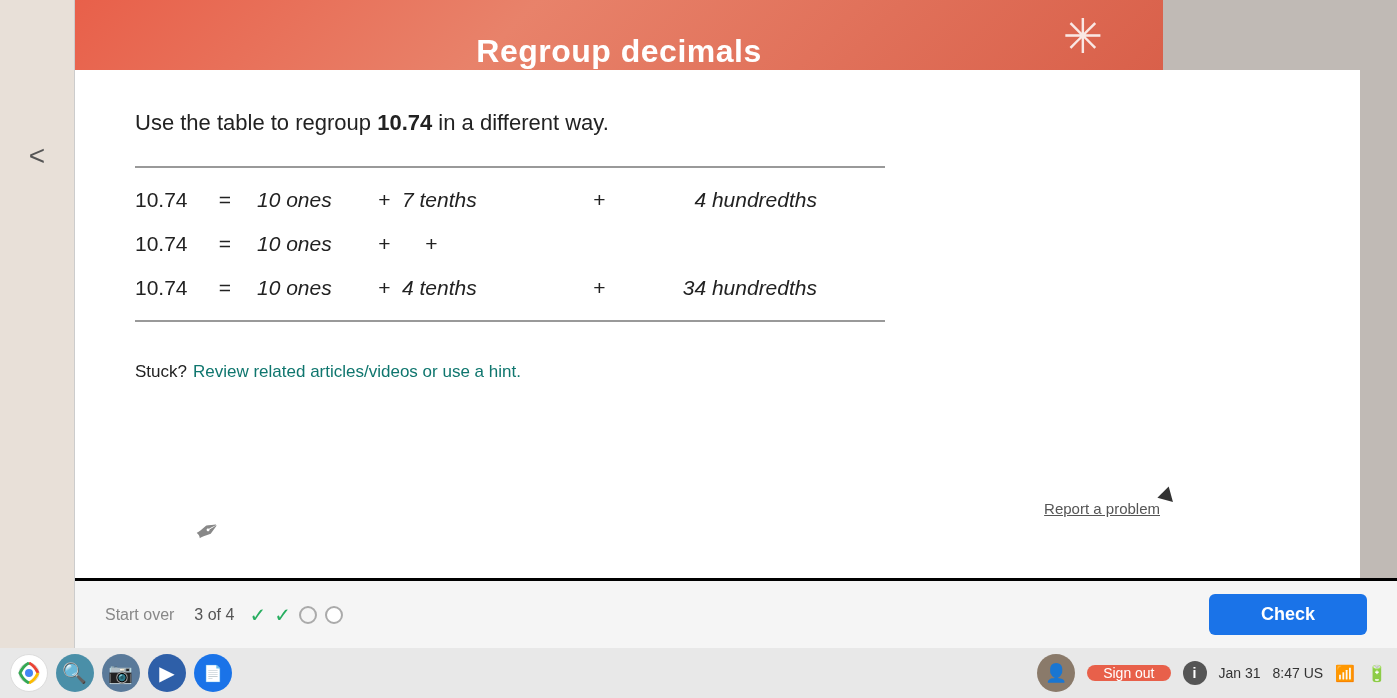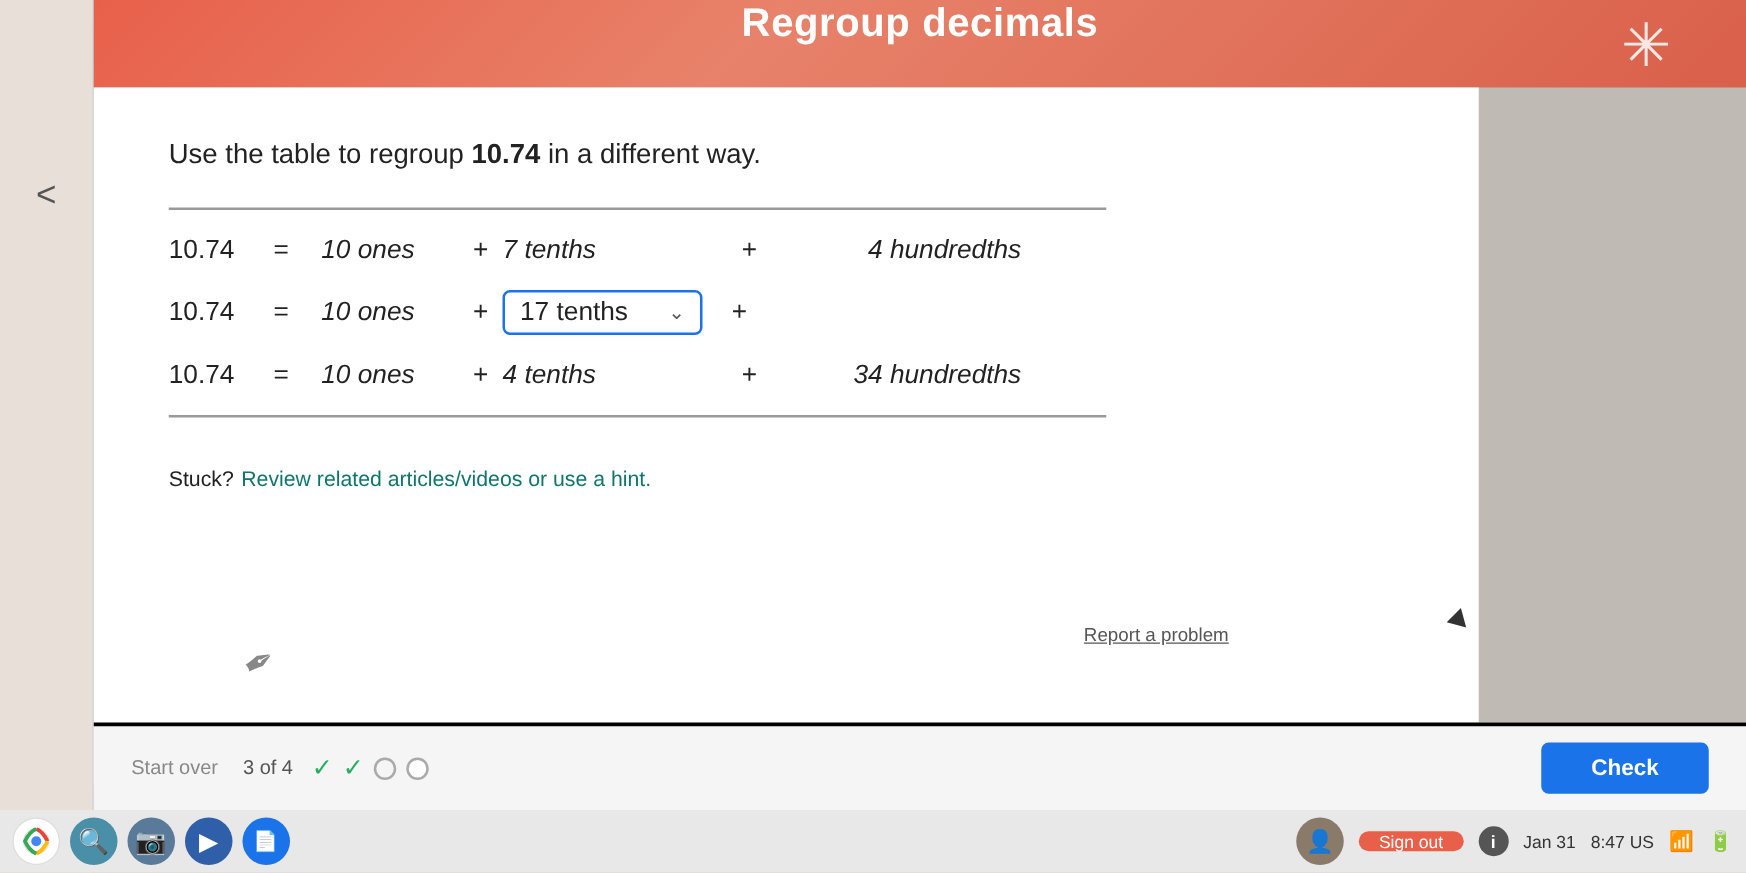--- a/index.html
+++ b/index.html
@@ -31,25 +31,25 @@
       color: #555;
       cursor: pointer;
       user-select: none;
       margin-top: 20px;
     }
 
     
     .header {
       position: absolute;
       left: 75px; top: 0;
-      width: 1322px;
+      width: 1088px;
       height: 70px;
       background: linear-gradient(135deg, #e8604a 0%, #e8826a 40%, #d9604a 100%);
       display: flex;
-      align-items: flex-start;
+      align-items: flex-end;
       justify-content: center;
     }
 
     .header-title {
       font-size: 32px;
       font-weight: bold;
       color: white;
       letter-spacing: 0.5px;
     }
 
@@ -59,21 +59,21 @@
       top: 8px;
       font-size: 48px;
       color: white;
       opacity: 0.85;
     }
 
     
     .main-content {
       position: absolute;
       left: 75px; top: 70px;
-      width: 1108px;
+      width: 1285px;
       height: 558px;
       background: white;
       padding: 40px 60px;
     }
 
     .question-text {
       font-size: 22px;
       color: #222;
       margin-bottom: 30px;
       font-weight: 400;
@@ -244,21 +244,21 @@
     }
 
     .check-btn {
       margin-left: auto;
       background: #1a73e8;
       color: white;
       border: none;
       border-radius: 6px;
       font-size: 18px;
       font-weight: 600;
-      padding: 10px 40px;
+      padding: 10px 52px;
       cursor: pointer;
     }
 
     
     .taskbar {
       position: absolute;
       bottom: 0; left: 0;
       width: 1397px;
       height: 50px;
       background: #e8e8e8;
@@ -390,24 +390,20 @@
       <span class="eq-tenths italic-label">7 tenths</span>
       <span class="eq-plus">+</span>
       <span class="eq-hundredths italic-label">4 hundredths</span>
     </div>
 
     <div class="equation-row">
       <span class="eq-value">10.74</span>
       <span class="eq-equals">=</span>
       <span class="eq-part">10 ones</span>
       <span class="eq-plus">+</span>
-      <div class="dropdown-box">
-        <span>17 tenths</span>
-        <span class="dropdown-chevron">⌄</span>
-      </div>
       <span class="eq-plus" style="margin-left:12px;">+</span>
     </div>
 
     <div class="equation-row">
       <span class="eq-value">10.74</span>
       <span class="eq-equals">=</span>
       <span class="eq-part">10 ones</span>
       <span class="eq-plus">+</span>
       <span class="eq-tenths italic-label">4 tenths</span>
       <span class="eq-plus">+</span>

